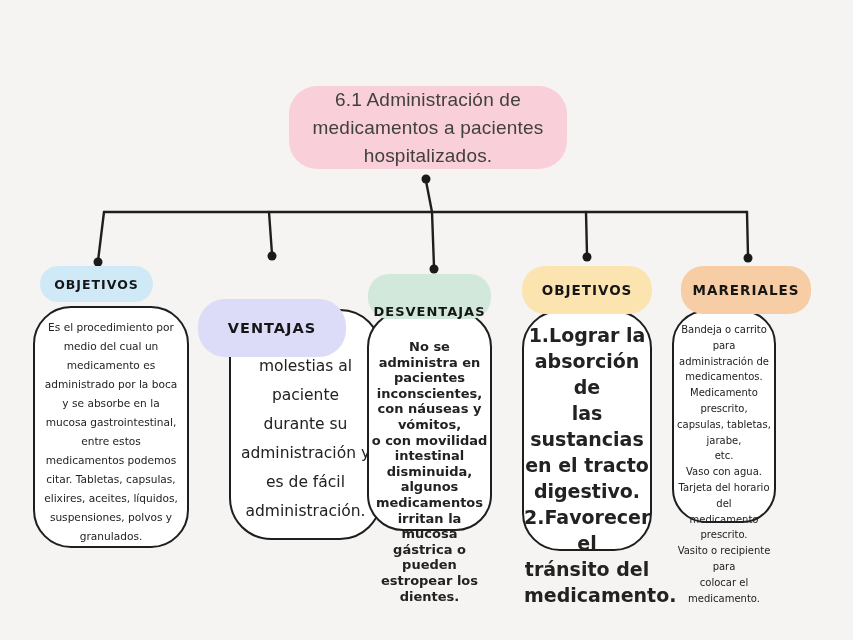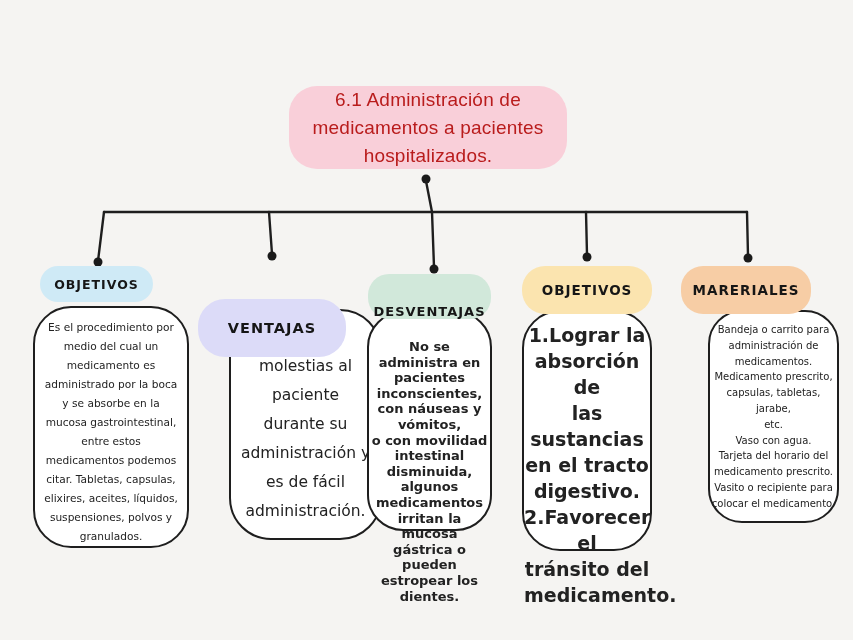--- a/index.html
+++ b/index.html
@@ -22,21 +22,21 @@
     width: 278px; height: 83px;
     background: #f9cfd9;
     border-radius: 28px;
     display: flex;
     align-items: center;
     justify-content: center;
   }
   .title-text {
     font-size: 19px;
     line-height: 28px;
-    color: #b91c1c;
+    color: #404040;
     text-align: center;
     white-space: pre-line;
     letter-spacing: 0.2px;
   }
   
   .connectors {
     position: absolute;
     left: 0; top: 0;
     width: 853px; height: 640px;
     pointer-events: none;
@@ -75,21 +75,21 @@
     font-family: "DejaVu Sans", sans-serif;
   }
   .node-1 { left: 33px;  top: 306px; width: 156px; height: 242px; border-radius: 38px; padding-top: 10px; }
   .node-1 .node-text { font-size: 10.6px; line-height: 19px; }
   .node-2 { left: 193px; top: 309px; width: 153px; height: 231px; border-radius: 42px; padding-top: 12px; margin-left: 36px; }
   .node-2 .node-text { font-size: 15.5px; line-height: 29px; }
   .node-3 { left: 367px; top: 311px; width: 125px; height: 220px; border-radius: 36px; padding-top: 26px; }
   .node-3 .node-text { font-size: 13px; line-height: 15.6px; font-weight: bold; }
   .node-4 { left: 522px; top: 310px; width: 130px; height: 241px; border-radius: 38px; padding-top: 10px; }
   .node-4 .node-text { font-size: 19px; line-height: 26px; font-weight: bold; }
-  .node-5 { left: 708px; top: 310px; width: 131px; height: 213px; border-radius: 34px; padding-top: 10px; }
+  .node-5 { left: 672px; top: 310px; width: 104px; height: 213px; border-radius: 34px; padding-top: 10px; }
   .node-5 .node-text { font-size: 10px; line-height: 15.8px; }
 </style>
 </head>
 <body style="background: rgb(245, 244, 242);">
 
 <div class="canvas">
 
   <div class="title-box" style="background: rgb(249, 207, 217);">
     <div class="title-text">6.1 Administración de
 medicamentos a pacientes

